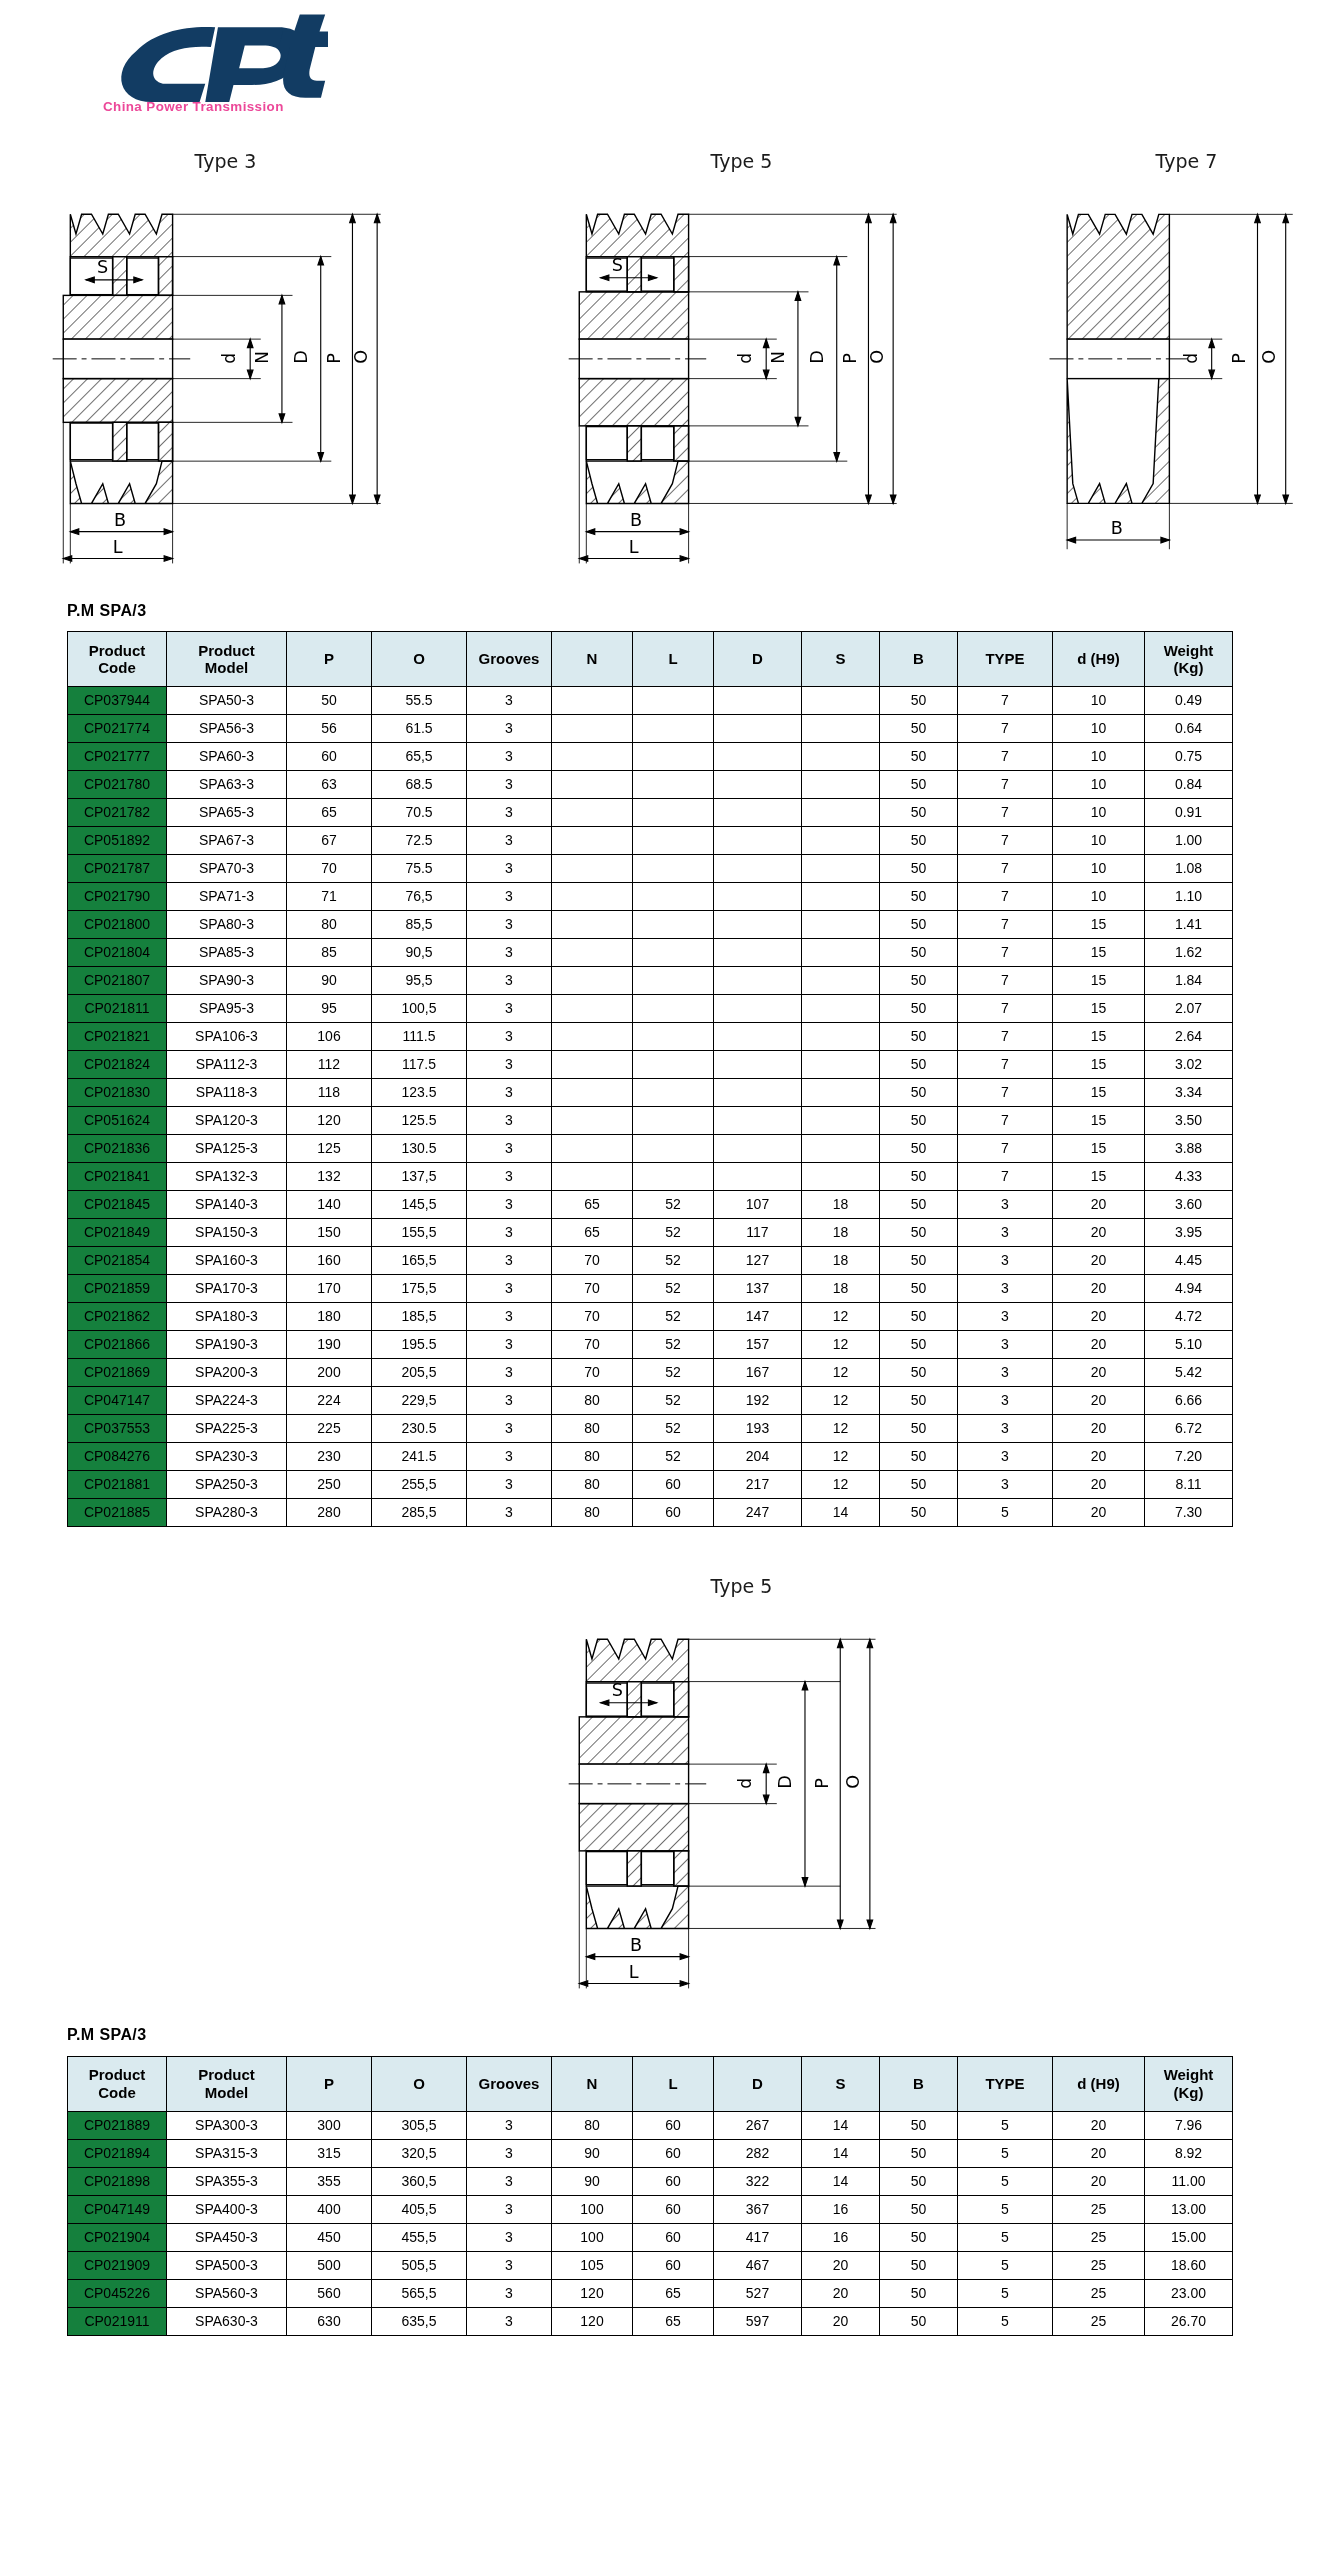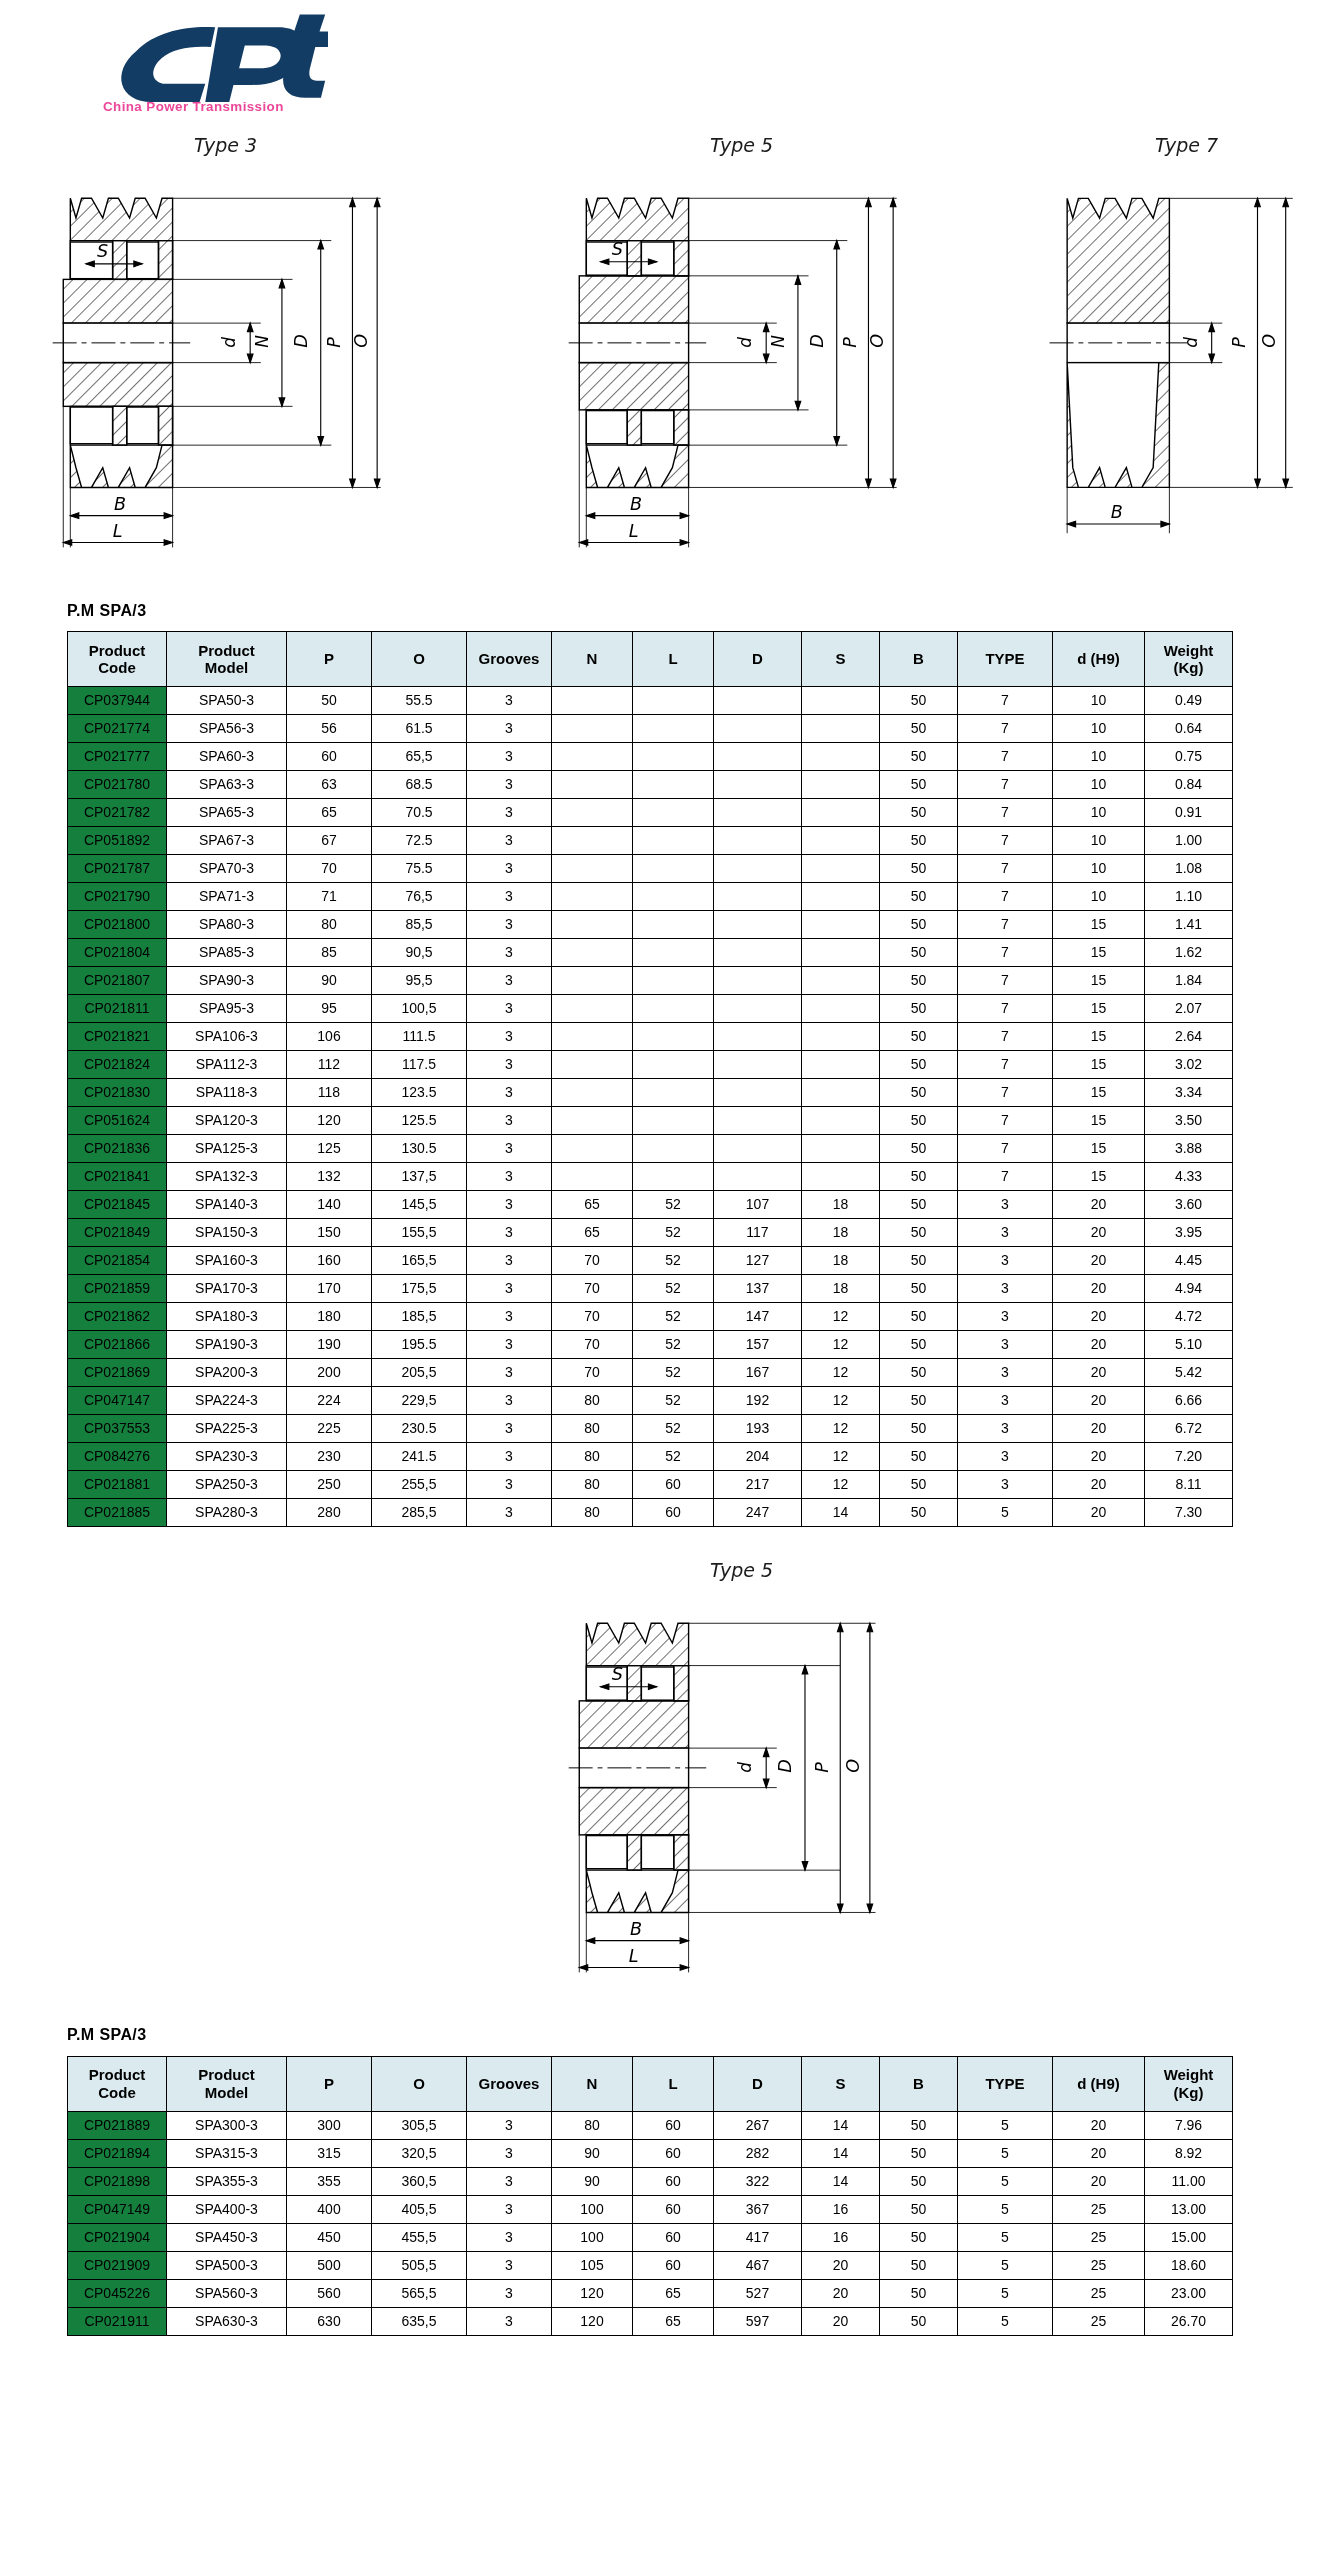--- a/index.html
+++ b/index.html
@@ -17,21 +17,21 @@
   .logo-wrap { position:absolute; left:67px; top:12.7px; width:261px; height:106px; }
   .logo-svg { display:block; }
   .logo-tag {
     position:absolute; left:67px; top:99px;
     font-size:13.4px; font-weight:bold; letter-spacing:0.4px;
     color:#ec4899; white-space:nowrap;margin-left:36px;
   }
 
   
   .drawings { position:relative; height:452px; }
-  .drawing { position:absolute; top:0;font-style:italic; }
+  .drawing { position:absolute; top:16px; }
   .dwg-title {
     text-align:center; font-size:19px; color:#1b1b1b;
     font-family:"DejaVu Sans", sans-serif; margin-bottom:7px;
   }
   .dwg-canvas { display:block; margin:0 auto; }
 
   .single-drawing { position:relative; height:452px; }
 
   
   .sect-title {

